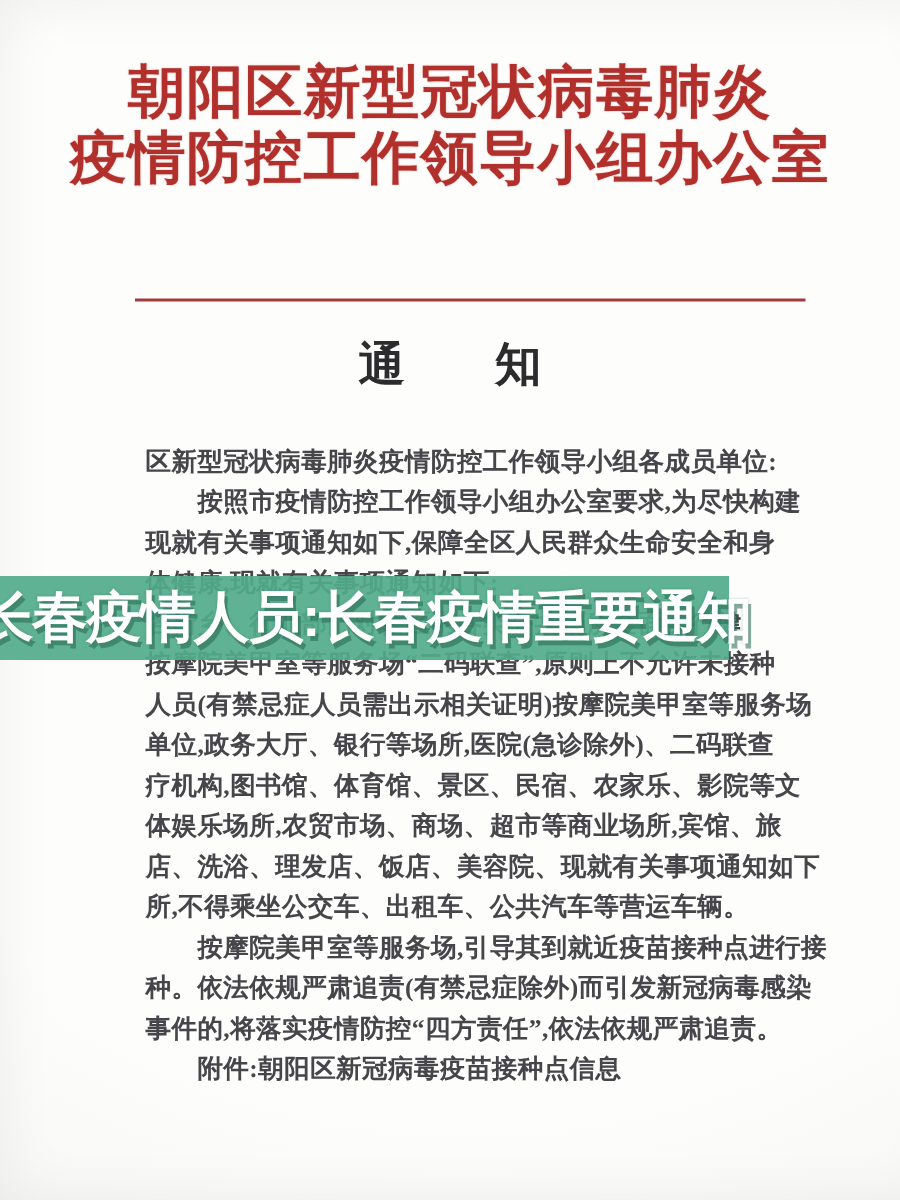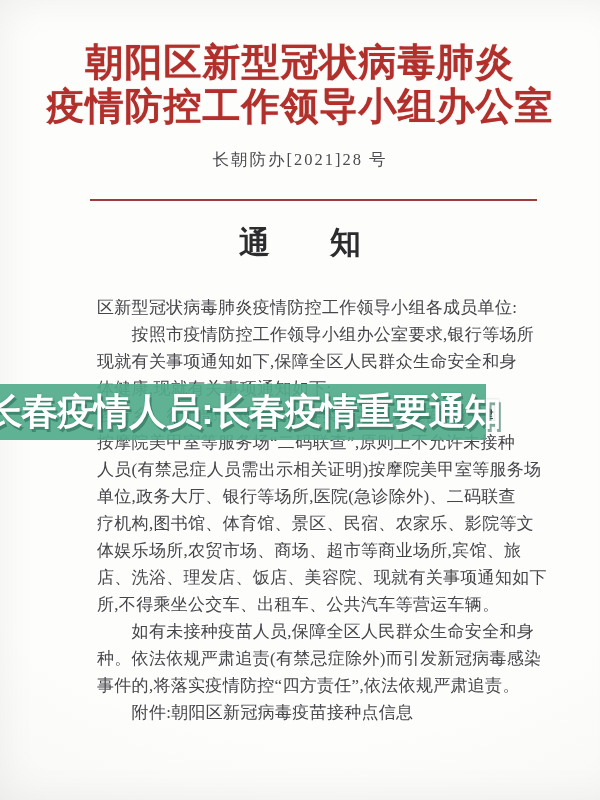--- a/index.html
+++ b/index.html
@@ -41,20 +41,21 @@
     display:flex;justify-content:center;gap:60px;
     font-size:31px;font-weight:700;color:#2c2c2f;
     filter:blur(.2px);
   }
   .body-text{
     position:absolute;top:294px;left:97px;width:430px;
     font-size:17px;line-height:27px;
     color:#45454a;
     letter-spacing:0.3px;
     filter:blur(.25px);
+    font-weight:bold;
   }
   .body-text .line{white-space:nowrap;}
   
   .banner{
     position:absolute;top:384px;left:0;width:486px;height:56px;
     background:var(--banner-green,rgba(82,171,139,0.92));
     display:flex;align-items:center;justify-content:center;
   }
   .banner-text{
     font-family:"Liberation Sans","DejaVu Sans",sans-serif;
@@ -68,43 +69,42 @@
 </head>
 <body>
 
 <div class="photo">
 
   <div class="issuer">
     <div>朝阳区新型冠状病毒肺炎</div>
     <div>疫情防控工作领导小组办公室</div>
   </div>
 
-  <div class="doc-number">长朝防办[2021]28 号</div>
 
   <div class="red-rule"></div>
 
   <div class="notice-title">
     <span>通</span>
     <span>知</span>
   </div>
 
   <div class="body-text">
     <div class="line">区新型冠状病毒肺炎疫情防控工作领导小组各成员单位:</div>
-    <div class="line">　　按照市疫情防控工作领导小组办公室要求,银行等场所</div>
+    <div class="line">　　按照市疫情防控工作领导小组办公室要求,为尽快构建</div>
     <div class="line">现就有关事项通知如下,保障全区人民群众生命安全和身</div>
     <div class="line">体健康,现就有关事项通知如下:</div>
     <div class="line">各街乡、行业部门对辖区内各类公共场所全面实行健</div>
     <div class="line">按摩院美甲室等服务场“二码联查”,原则上不允许未接种</div>
     <div class="line">人员(有禁忌症人员需出示相关证明)按摩院美甲室等服务场</div>
     <div class="line">单位,政务大厅、银行等场所,医院(急诊除外)、二码联查</div>
     <div class="line">疗机构,图书馆、体育馆、景区、民宿、农家乐、影院等文</div>
     <div class="line">体娱乐场所,农贸市场、商场、超市等商业场所,宾馆、旅</div>
     <div class="line">店、洗浴、理发店、饭店、美容院、现就有关事项通知如下</div>
     <div class="line">所,不得乘坐公交车、出租车、公共汽车等营运车辆。</div>
-    <div class="line">　　如有未接种疫苗人员,保障全区人民群众生命安全和身</div>
+    <div class="line">　　按摩院美甲室等服务场,引导其到就近疫苗接种点进行接</div>
     <div class="line">种。依法依规严肃追责(有禁忌症除外)而引发新冠病毒感染</div>
     <div class="line">事件的,将落实疫情防控“四方责任”,依法依规严肃追责。</div>
     <div class="line">　　附件:朝阳区新冠病毒疫苗接种点信息</div>
   </div>
 
   <div class="banner">
     <span class="banner-text">长春疫情人员:长春疫情重要通知</span>
   </div>
 
 </div>

